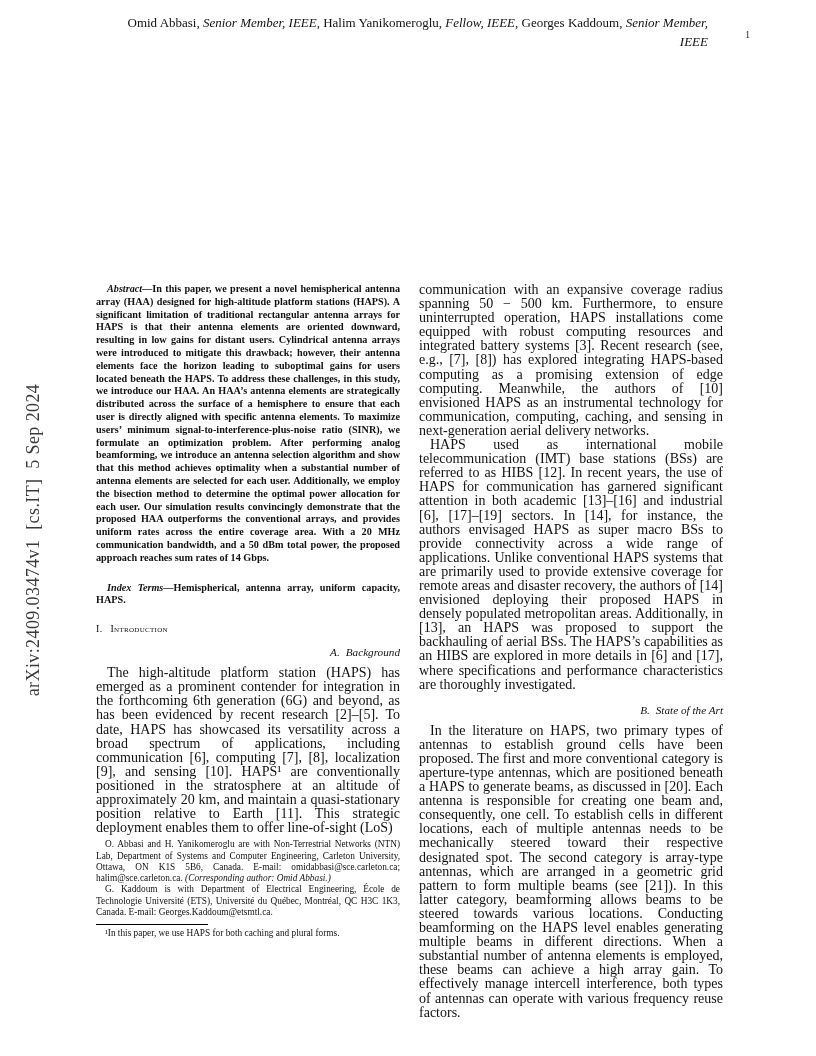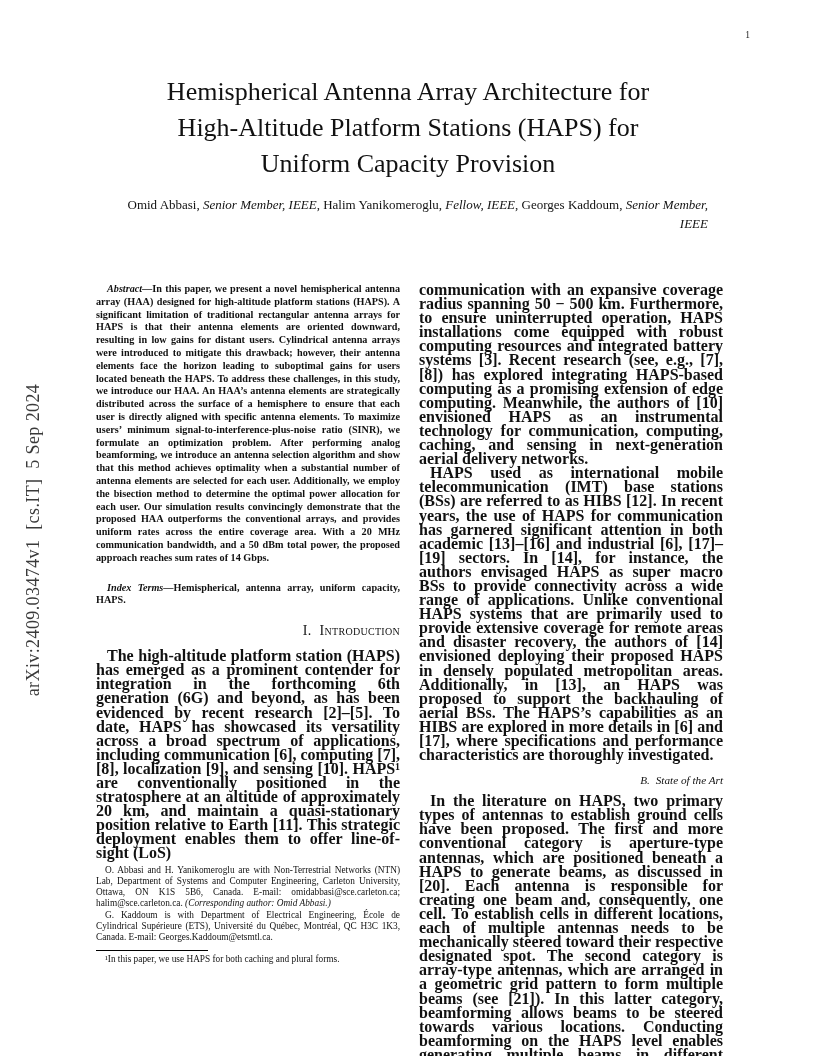--- a/index.html
+++ b/index.html
@@ -28,69 +28,65 @@
   .col { width: 304px; text-align: justify; }
 
   .abstract, .index-terms {
     font-weight: bold; font-size: 10.2px; line-height: 12.8px;
     text-indent: 11px; margin: 0;
   }
   .index-terms { margin-top: 17px; }
   .ab-label { font-style: italic; }
 
   .sec {
-    font-size: 14px; font-weight: 400; font-variant: small-caps;
-    text-align: right; margin: 16px 0 10px; letter-spacing: 0.3px;
+    font-size: 10px; font-weight: 400; font-variant: small-caps;
+    text-align: left; margin: 16px 0 10px; letter-spacing: 0.3px;
   }
   .sec .sec-text { margin-left: 8px; }
   .subsec {
     font-size: 11.2px; font-style: italic; font-weight: 400;
     text-align: right; margin: 12px 0 8px;
   }
   .subsec .sec-text { margin-left: 6px; }
 
-  .body { font-size: 16px; line-height: 14.1px; margin: 0; font-weight: bold; }
+  .body { font-size: 14px; line-height: 14.1px; margin: 0; }
   .indent { text-indent: 11px; }
 
   .footnotes { margin-top: 4px; }
   .fn { font-size: 9.3px; line-height: 11.3px; text-indent: 9px; margin: 0; text-align: justify; }
   .fn-rule { width: 112px; height: 0; border-top: 1px solid #000; margin: 6px 0 3px; }
 </style>
 </head>
 <body>
 
 <div class="page">
 
   <div class="page-number">1</div>
 
   <div class="arxiv-label">arXiv:2409.03474v1  [cs.IT]  5 Sep 2024</div>
 
-  <div class="title">
-    <div class="title-line">Hemispherical Antenna Array Architecture for</div>
-    <div class="title-line">High-Altitude Platform Stations (HAPS) for</div>
-    <div class="title-line">Uniform Capacity Provision</div>
-  </div>
 
   <div class="authors"><span>Omid Abbasi, </span><span class="it">Senior Member, IEEE</span><span>, Halim Yanikomeroglu, </span><span class="it">Fellow, IEEE</span><span>, Georges Kaddoum, </span><span class="it">Senior Member, IEEE</span></div>
 
   <div class="columns">
 
     <div class="col">
       <p class="abstract"><span class="ab-label">Abstract</span><span>—In this paper, we present a novel hemispherical antenna array (HAA) designed for high-altitude platform stations (HAPS). A significant limitation of traditional rectangular antenna arrays for HAPS is that their antenna elements are oriented downward, resulting in low gains for distant users. Cylindrical antenna arrays were introduced to mitigate this drawback; however, their antenna elements face the horizon leading to suboptimal gains for users located beneath the HAPS. To address these challenges, in this study, we introduce our HAA. An HAA’s antenna elements are strategically distributed across the surface of a hemisphere to ensure that each user is directly aligned with specific antenna elements. To maximize users’ minimum signal-to-interference-plus-noise ratio (SINR), we formulate an optimization problem. After performing analog beamforming, we introduce an antenna selection algorithm and show that this method achieves optimality when a substantial number of antenna elements are selected for each user. Additionally, we employ the bisection method to determine the optimal power allocation for each user. Our simulation results convincingly demonstrate that the proposed HAA outperforms the conventional arrays, and provides uniform rates across the entire coverage area. With a 20 MHz communication bandwidth, and a 50 dBm total power, the proposed approach reaches sum rates of 14 Gbps.</span></p>
 
       <p class="index-terms"><span class="ab-label">Index Terms</span><span>—Hemispherical, antenna array, uniform capacity, HAPS.</span></p>
 
       <h2 class="sec"><span>I.</span><span class="sec-text">Introduction</span></h2>
 
+      <h3 class="subsec"><span>A.</span><span class="sec-text">Background</span></h3>
 
       <p class="body indent">The high-altitude platform station (HAPS) has emerged as a prominent contender for integration in the forthcoming 6th generation (6G) and beyond, as has been evidenced by recent research [2]–[5]. To date, HAPS has showcased its versatility across a broad spectrum of applications, including communication [6], computing [7], [8], localization [9], and sensing [10]. HAPS¹ are conventionally positioned in the stratosphere at an altitude of approximately 20 km, and maintain a quasi-stationary position relative to Earth [11]. This strategic deployment enables them to offer line-of-sight (LoS)</p>
 
       <div class="footnotes">
         <p class="fn"><span>O. Abbasi and H. Yanikomeroglu are with Non-Terrestrial Networks (NTN) Lab, Department of Systems and Computer Engineering, Carleton University, Ottawa, ON K1S 5B6, Canada. E-mail: omidabbasi@sce.carleton.ca; halim@sce.carleton.ca. </span><span class="it">(Corresponding author: Omid Abbasi.)</span></p>
-        <p class="fn">G. Kaddoum is with Department of Electrical Engineering, École de Cylindrical Supérieure (ETS), Université du Québec, Montréal, QC H3C 1K3, Canada. E-mail: Georges.Kaddoum@etsmtl.ca.</p>
+        <p class="fn">G. Kaddoum is with Department of Electrical Engineering, École de Technologie Université (ETS), Université du Québec, Montréal, QC H3C 1K3, Canada. E-mail: Georges.Kaddoum@etsmtl.ca.</p>
         <div class="fn-rule"></div>
         <p class="fn">¹In this paper, we use HAPS for both caching and plural forms.</p>
       </div>
     </div>
 
     <div class="col">
       <p class="body">communication with an expansive coverage radius spanning 50 − 500 km. Furthermore, to ensure uninterrupted operation, HAPS installations come equipped with robust computing resources and integrated battery systems [3]. Recent research (see, e.g., [7], [8]) has explored integrating HAPS-based computing as a promising extension of edge computing. Meanwhile, the authors of [10] envisioned HAPS as an instrumental technology for communication, computing, caching, and sensing in next-generation aerial delivery networks.</p>
       <p class="body indent">HAPS used as international mobile telecommunication (IMT) base stations (BSs) are referred to as HIBS [12]. In recent years, the use of HAPS for communication has garnered significant attention in both academic [13]–[16] and industrial [6], [17]–[19] sectors. In [14], for instance, the authors envisaged HAPS as super macro BSs to provide connectivity across a wide range of applications. Unlike conventional HAPS systems that are primarily used to provide extensive coverage for remote areas and disaster recovery, the authors of [14] envisioned deploying their proposed HAPS in densely populated metropolitan areas. Additionally, in [13], an HAPS was proposed to support the backhauling of aerial BSs. The HAPS’s capabilities as an HIBS are explored in more details in [6] and [17], where specifications and performance characteristics are thoroughly investigated.</p>
 
       <h3 class="subsec"><span>B.</span><span class="sec-text">State of the Art</span></h3>

